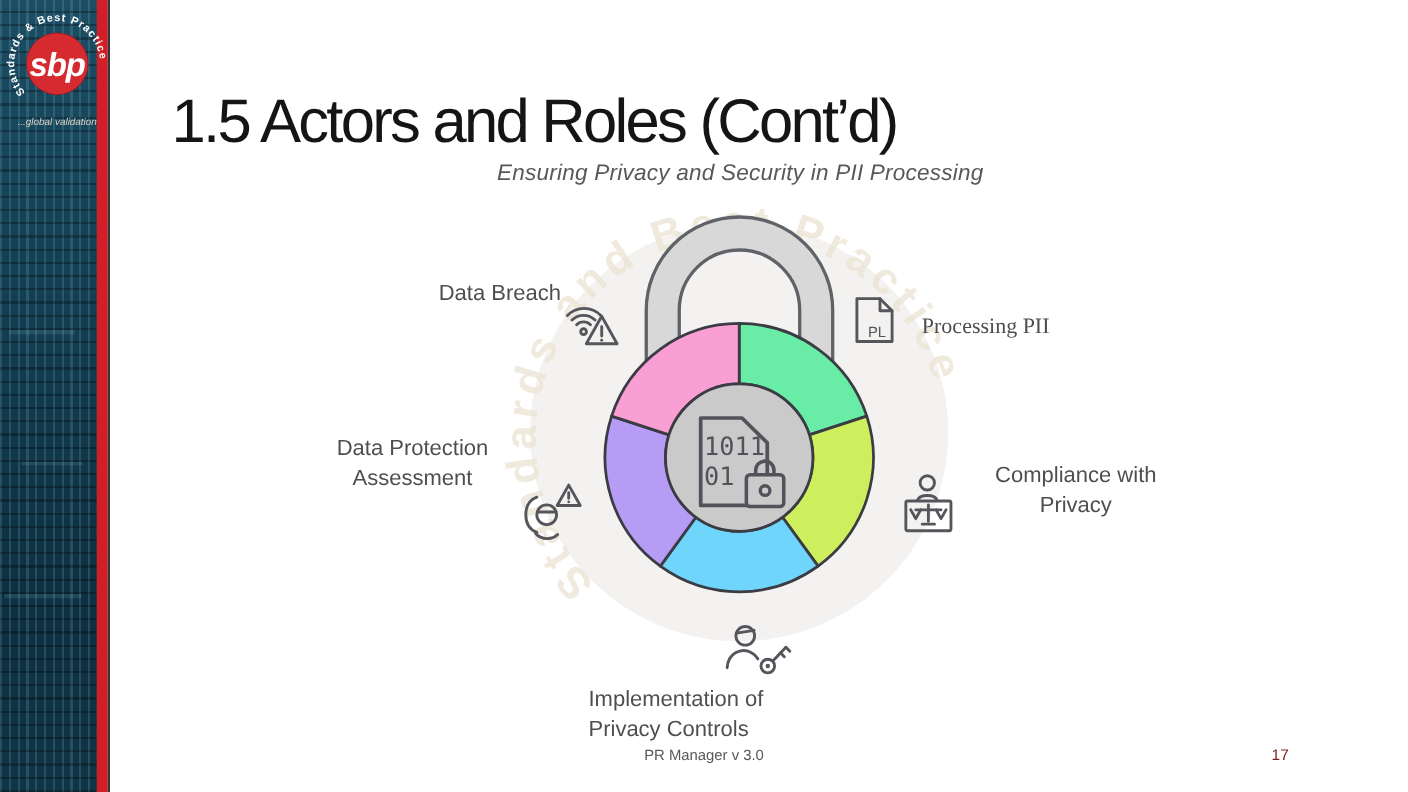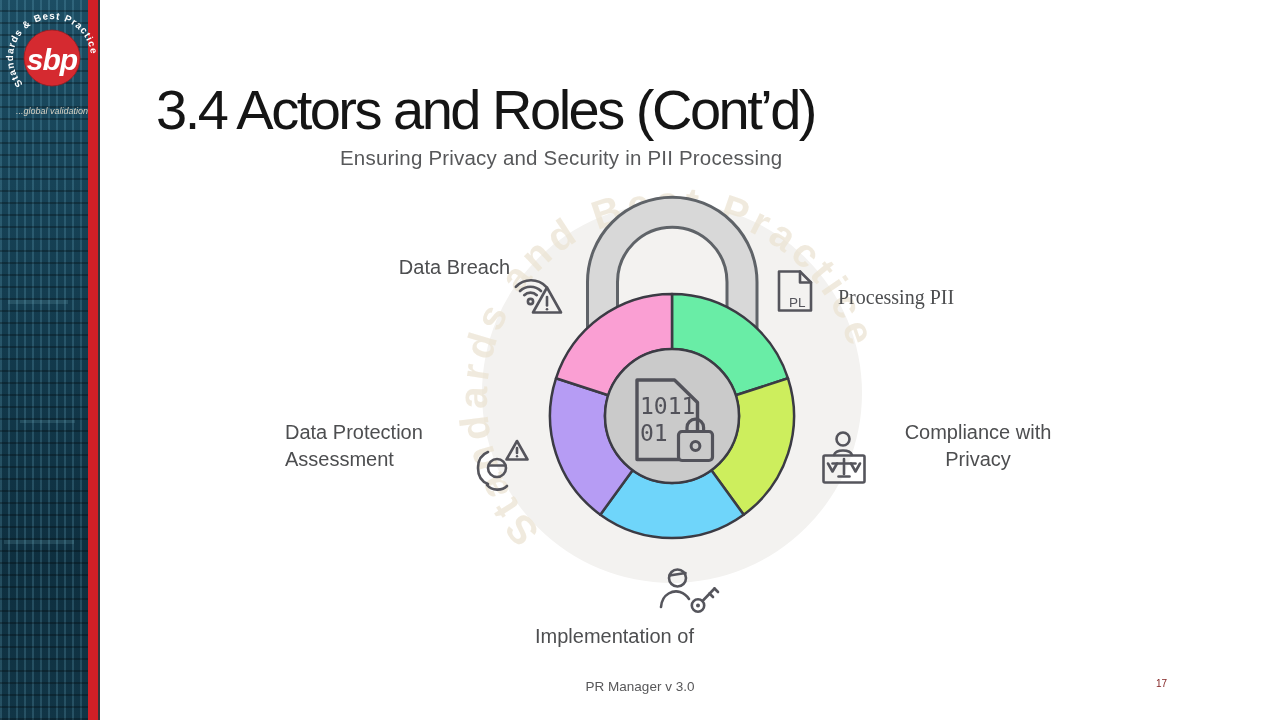--- a/index.html
+++ b/index.html
@@ -22,34 +22,34 @@
   .stripe-dark{position:absolute;left:98px;top:0;width:2px;height:720px;background:#35353a;}
   .logo-svg{position:absolute;left:2px;top:2px;z-index:5;}
 
   
   .title{
     position:absolute;left:156px;top:82px;width:900px;
     font-size:56px;line-height:56px;letter-spacing:-2.5px;
     color:#151515;white-space:nowrap;
   }
   .subtitle{
-    position:absolute;left:340px;top:146px;width:666px;text-align:left;
-    font-size:20.5px;color:#57585a;letter-spacing:.2px;
+    position:absolute;left:340px;top:146px;width:666px;text-align:center;
+    font-size:20.5px;color:#57585a;letter-spacing:.2px;font-style:italic;
   }
   .seg-label{position:absolute;font-size:20px;line-height:27px;color:#4d4e50;}
   .lbl-breach{left:330px;top:254px;width:180px;text-align:right;}
   .lbl-processing{left:838px;top:284px;width:220px;text-align:left;font-family:Liberation Serif, serif;}
-  .lbl-dpia{left:285px;top:419px;width:180px;text-align:left;}
+  .lbl-dpia{left:285px;top:395px;width:180px;text-align:center;}
   .lbl-compliance{left:878px;top:419px;width:200px;text-align:center;}
   .lbl-impl{left:535px;top:623px;width:270px;}
   .footer-text{
     position:absolute;left:560px;top:679px;width:160px;text-align:center;
     font-size:13.5px;color:#58585a;
   }
-  .page-number{position:absolute;left:1156px;top:678px;font-size:10px;color:#7f1d1d;}
+  .page-number{position:absolute;left:1156px;top:678px;font-size:14px;color:#7f1d1d;}
 
   .diagram-svg{position:absolute;left:0;top:0;}
 </style>
 </head>
 <body>
 
 <div class="side-strip">
   <div class="blk" style="left:8px;top:300px;width:60px;height:4px;"></div>
   <div class="blk" style="left:20px;top:420px;width:55px;height:3px;"></div>
   <div class="blk" style="left:4px;top:540px;width:70px;height:4px;"></div>
@@ -62,21 +62,21 @@
     <path id="logoArc" d="M22.4,83.6 A39,39 0 1 1 77.6,83.6" fill="none"></path>
   </defs>
   <text font-size="9.8" font-weight="bold" fill="#ffffff" letter-spacing="1">
     <textPath href="#logoArc" startOffset="2">Standards &amp; Best Practice</textPath>
   </text>
   <circle cx="50" cy="56" r="28" fill="#d52a30" stroke="#9e1b20" stroke-width="0.8"></circle>
   <text x="50" y="67.5" text-anchor="middle" font-size="30" font-weight="bold" font-style="italic" letter-spacing="-1" fill="#ffffff">sbp</text>
   <text x="50" y="112" text-anchor="middle" font-size="9" font-style="italic" fill="#d9d4c6">...global validation</text>
 </svg>
 
-<div class="title">3.4 Actors and Roles (Cont’d)</div>
+<div class="title">1.5 Actors and Roles (Cont’d)</div>
 <div class="subtitle">Ensuring Privacy and Security in PII Processing</div>
 
 <svg class="diagram-svg" width="1280" height="720" viewBox="0 0 1280 720">
 
   <g>
     <circle cx="672" cy="393" r="190" fill="#f3f2f0"></circle>
     <defs>
         <path id="wmArc" d="M541.2,530.8 A185,185 0 1 1 802.8,530.8" fill="none"></path>
       </defs>
     <text font-size="40" font-weight="bold" fill="#ece4d3" opacity="0.75" letter-spacing="5">
@@ -177,16 +177,17 @@
   <div>Assessment</div>
 </div>
 
 <div class="seg-label lbl-compliance">
   <div>Compliance with</div>
   <div>Privacy</div>
 </div>
 
 <div class="seg-label lbl-impl">
   <div>Implementation of</div>
+  <div>Privacy Controls</div>
 </div>
 
 <div class="footer-text">PR Manager v 3.0</div>
 <div class="page-number">17</div>
 
 </body></html>

